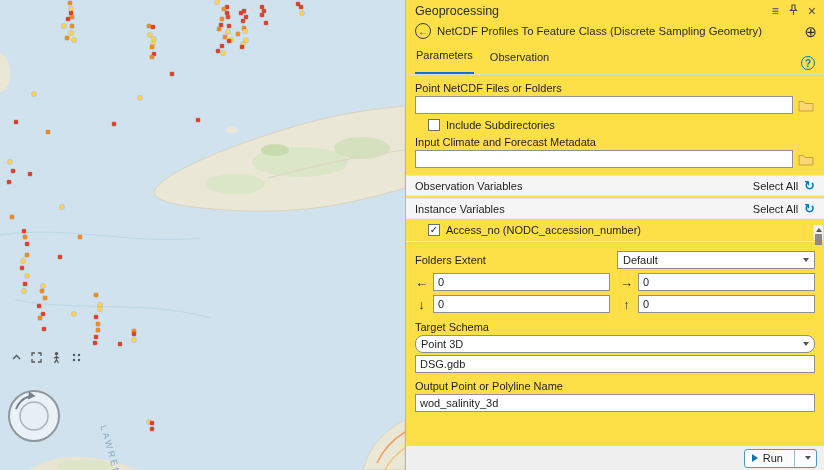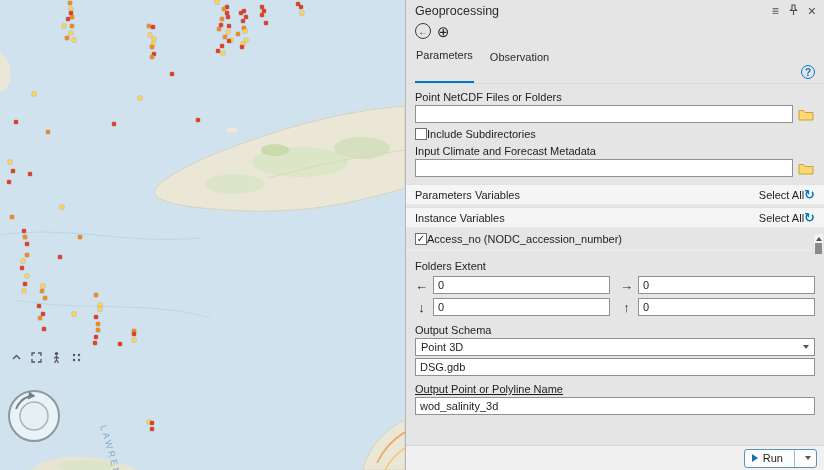--- a/index.html
+++ b/index.html
@@ -11,54 +11,54 @@
   .map{width:405px;height:470px;position:relative;background:#cfe2ed;overflow:hidden;flex:none;}
   .map svg.base{position:absolute;left:0;top:0;}
   #map-dots{position:absolute;left:0;top:0;width:100%;height:100%;}
   .dot{position:absolute;width:4px;height:4px;border-radius:1px;box-shadow:0 0 0 0.5px rgba(120,40,10,.25);}
   .map-label{position:absolute;left:108px;top:424px;color:#86abc6;font-size:9px;letter-spacing:2.5px;transform:rotate(74deg);transform-origin:0 0;white-space:nowrap;}
   .map-controls{position:absolute;left:9px;top:350px;display:flex;gap:6px;align-items:center;}
   .mc{width:14px;height:14px;display:flex;align-items:center;justify-content:center;cursor:pointer;}
   .compass{position:absolute;left:6px;top:388px;width:56px;height:56px;cursor:pointer;}
 
   
-  .panel{flex:1;position:relative;background:#e5e5e5;border-left:1px solid #b5b5b5;height:470px;font-size:11px;color:#1e1e1e;}
+  .panel{flex:1;position:relative;background:#fde047;border-left:1px solid #b5b5b5;height:470px;font-size:11px;color:#1e1e1e;}
   .p-head{display:flex;justify-content:space-between;align-items:center;padding:4px 8px 2px 9px;}
   .p-title{font-size:12.5px;color:#2b2b2b;}
   .p-head-icons{display:flex;align-items:center;}
   .hicon{color:#4a4a4a;font-size:12px;margin-left:9px;cursor:pointer;line-height:1;}
   .tool-row{display:flex;align-items:center;padding:3px 7px 5px 9px;gap:6px;}
   .back-btn{width:16px;height:16px;border:1.4px solid #3c3c3c;border-radius:50%;display:flex;align-items:center;justify-content:center;font-size:10px;flex:none;cursor:pointer;color:#3c3c3c;}
   .tool-title{font-size:11.3px;white-space:nowrap;flex:1;color:#2b2b2b;}
   .add-btn{font-size:15px;color:#2b2b2b;flex:none;cursor:pointer;line-height:1;}
   .tabs{display:flex;align-items:flex-end;padding:2px 9px 0;border-bottom:1px solid #dcdcdc;gap:15px;}
-  .tab{padding:3px 1px 20px;cursor:pointer;color:#2b2b2b;}
+  .tab{padding:3px 1px 11px;cursor:pointer;color:#2b2b2b;}
   .tab.active{border-bottom:2px solid #0078c8;}
   .help{margin-left:auto;width:14px;height:14px;border:1.4px solid #0078c8;color:#0078c8;border-radius:50%;font-size:10px;font-weight:bold;display:flex;align-items:center;justify-content:center;margin-bottom:4px;cursor:pointer;}
   .form{padding-top:2px;}
   .lbl{margin:5px 9px 2px;}
   .row{display:flex;align-items:center;margin:2px 9px;}
   .txt{flex:1;height:18px;border:1px solid #919191;padding:1px 4px;font-family:inherit;font-size:11px;color:#1e1e1e;background:#fff;min-width:0;border-radius:0;}
   .browse{width:18px;height:16px;margin-left:4px;display:flex;align-items:center;justify-content:center;flex:none;cursor:pointer;}
-  .cb-row{display:flex;align-items:center;margin:5px 9px;}
+  .cb-row{display:flex;align-items:center;margin:5px 22px;gap:6px;}
   .cb{width:12px;height:12px;border:1px solid #6e6e6e;background:#fff;display:flex;align-items:center;justify-content:center;font-size:10px;flex:none;cursor:pointer;color:#1e1e1e;}
   .cb.on::after{content:"\2713";margin-top:-1px;}
   .sec{display:flex;justify-content:space-between;align-items:center;background:#f5f5f5;border-top:1px solid #e2e2e2;border-bottom:1px solid #e9e9e9;padding:3px 9px;margin-top:7px;}
-  .sec-right{display:flex;align-items:center;}
+  .sec-right{display:flex;align-items:center;gap:6px;}
   .refresh{color:#0078c8;font-weight:bold;font-size:13px;cursor:pointer;line-height:1;}
   .select-all{cursor:pointer;}
   .vlist{position:relative;padding-right:13px;border-bottom:1px solid #ececec;}
   .vscroll{position:absolute;right:1px;top:1px;bottom:1px;width:10px;background:#f1f1f1;border-left:1px solid #e0e0e0;cursor:pointer;}
   .vthumb{position:absolute;left:1px;right:1px;top:2px;height:11px;background:#8a8a8a;}
   .vup{position:absolute;left:2px;top:3px;width:0;height:0;border-left:3px solid transparent;border-right:3px solid transparent;border-bottom:4px solid #555;}
   .vthumb.low{top:9px;}
   .ext-head{display:flex;justify-content:space-between;align-items:center;margin:9px 9px 4px;}
   .combo{height:18px;border:1px solid #8f8f8f;background:#fff;display:flex;align-items:center;justify-content:space-between;padding:0 5px;cursor:pointer;}
   .combo.half{width:198px;flex:none;}
-  .combo.full{margin:2px 9px;}
+  .combo.full{margin:2px 9px;border-radius:8px;}
   .caret{width:0;height:0;border-left:3.5px solid transparent;border-right:3.5px solid transparent;border-top:4.5px solid #555;}
   .ext-row{display:flex;gap:10px;margin:4px 9px;}
   .ext-cell{flex:1;display:flex;align-items:center;gap:5px;min-width:0;}
   .arrow{font-weight:bold;font-size:13px;width:13px;text-align:center;flex:none;line-height:1;}
   .runbar{position:absolute;left:0;right:0;bottom:0;height:25px;background:#f0f0f0;border-top:1px solid #d6d6d6;display:flex;align-items:center;justify-content:flex-end;padding:0 7px;}
   .run-btn{display:flex;align-items:center;height:19px;border:1px solid #5a93bb;border-radius:3px;background:#fdfdfd;padding-left:7px;gap:5px;cursor:pointer;}
   .play{width:0;height:0;border-top:4px solid transparent;border-bottom:4px solid transparent;border-left:6px solid #1673ac;}
   .run-sep{width:1px;align-self:stretch;background:#9dbdd4;margin-left:6px;}
   .run-caret{padding:0 5px;display:flex;align-items:center;height:100%;}
 </style>
@@ -241,20 +241,21 @@
               <path d="M4 1h3v4l1.5 1.5h-6L4 5z" fill="none" stroke="#4a4a4a" stroke-width="1.1"></path>
               <path d="M5.5 6.5v4.5" stroke="#4a4a4a" stroke-width="1.1"></path>
             </svg>
         </span>
         <span class="hicon" style="font-size:14px;">×</span>
       </span>
     </div>
 
     <div class="tool-row">
       <span class="back-btn">←</span>
+      <span class="tool-title">NetCDF Profiles To Feature Class (Discrete Sampling Geometry)</span>
       <span class="add-btn">⊕</span>
     </div>
 
     <div class="tabs">
       <span class="tab active">Parameters</span>
       <span class="tab">Observation</span>
       <span class="help">?</span>
     </div>
 
     <div class="form">
@@ -278,21 +279,21 @@
       <div class="row">
         <input class="txt" value="" style="">
         <span class="browse">
           <svg width="16" height="13" viewBox="0 0 16 13">
               <path d="M1 2.5h4.5L7 4.5h8V12H1z" fill="#fbd872" stroke="#c7992e" stroke-width="0.9"></path>
             </svg>
         </span>
       </div>
 
       <div class="sec">
-        <span>Parameters Variables</span>
+        <span>Observation Variables</span>
         <span class="sec-right">
           <span class="select-all">Select All</span>
           <span class="refresh">↻</span>
         </span>
       </div>
 
       <div class="sec" style="margin-top:2px;">
         <span>Instance Variables</span>
         <span class="sec-right">
           <span class="select-all">Select All</span>
@@ -305,20 +306,24 @@
           <span>Access_no (NODC_accession_number)</span>
         </div>
         <span class="vscroll">
             <span class="vup"></span>
             <span class="vthumb low"></span>
           </span>
       </div>
 
       <div class="ext-head">
         <span>Folders Extent</span>
+        <span class="combo half">
+          <span>Default</span>
+          <span class="caret"></span>
+        </span>
       </div>
       <div class="ext-row">
         <span class="ext-cell">
           <span class="arrow">←</span>
           <input class="txt" value="0" style="">
         </span>
         <span class="ext-cell">
           <span class="arrow">→</span>
           <input class="txt" value="0" style="">
         </span>
@@ -327,31 +332,31 @@
         <span class="ext-cell">
           <span class="arrow">↓</span>
           <input class="txt" value="0" style="">
         </span>
         <span class="ext-cell">
           <span class="arrow">↑</span>
           <input class="txt" value="0" style="">
         </span>
       </div>
 
-      <div class="lbl" style="margin-top:8px;">Output Schema</div>
+      <div class="lbl" style="margin-top:8px;">Target Schema</div>
       <div class="combo full">
         <span>Point 3D</span>
         <span class="caret"></span>
       </div>
 
       <div class="row">
         <input class="txt" value="DSG.gdb" style="">
       </div>
 
-      <div class="lbl" style="margin-top:7px;text-decoration:underline;">Output Point or Polyline Name</div>
+      <div class="lbl" style="margin-top:7px;">Output Point or Polyline Name</div>
       <div class="row">
         <input class="txt" value="wod_salinity_3d" style="">
       </div>
 
     </div>
 
     <div class="runbar">
       <span class="run-btn">
         <span class="play"></span>
         <span>Run</span>

